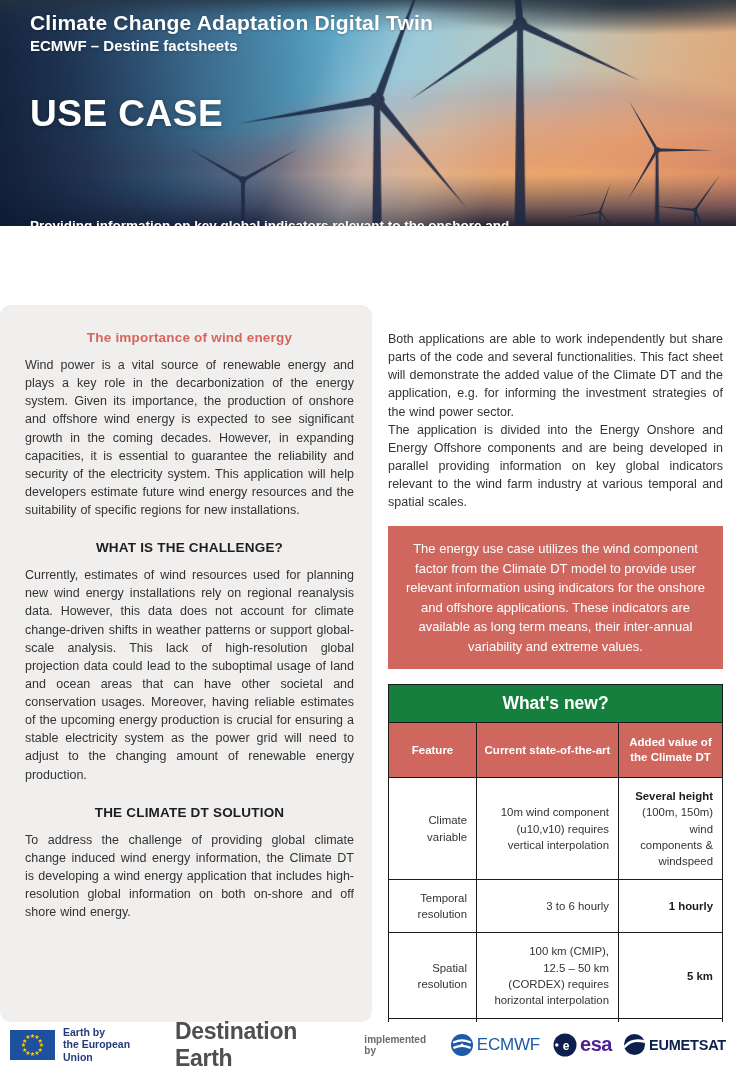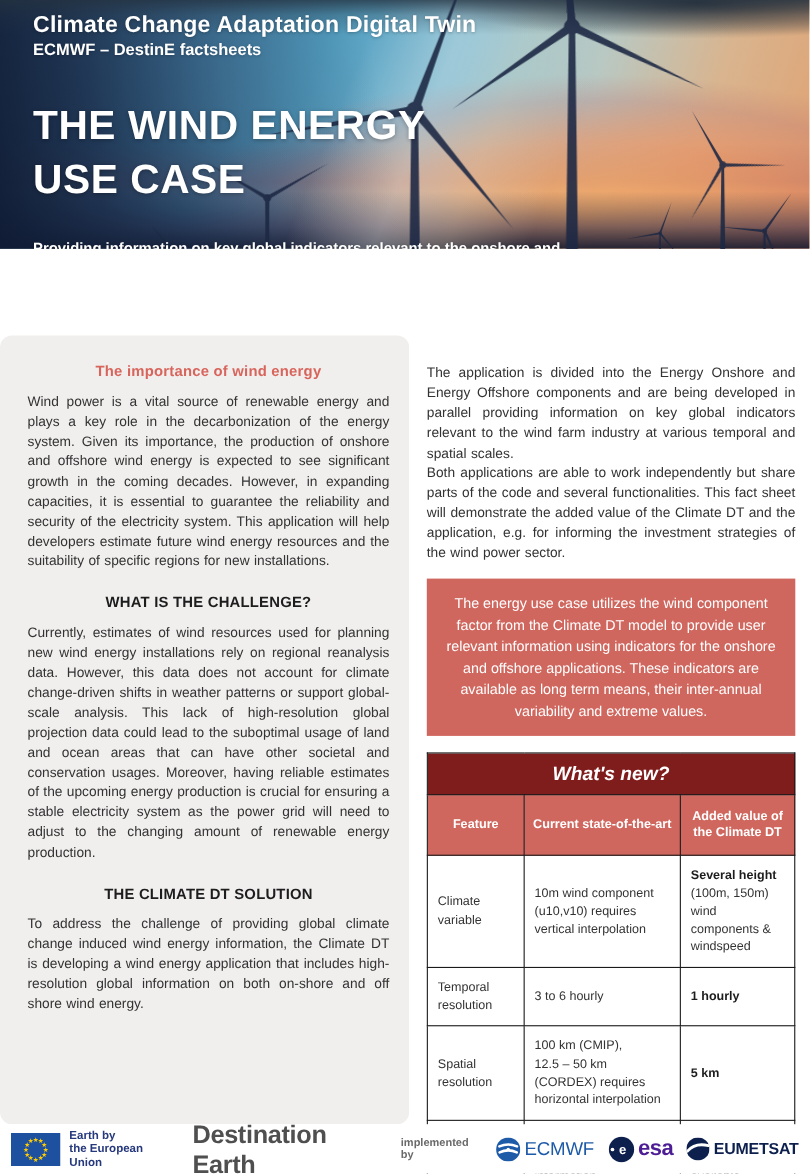--- a/index.html
+++ b/index.html
@@ -42,24 +42,24 @@
   .sec{margin-bottom:21px;}
 
   .intro p{font-size:12.5px;line-height:1.45;color:#333;text-align:justify;margin:0;word-spacing:.5px;}
 
   .highlight-box{margin-top:15px;background:#d0675e;color:#fff;text-align:center;
     font-size:13px;font-weight:500;line-height:1.5;padding:13px 12px;}
 
   
   .whats-new{margin-top:15px;width:100%;border-collapse:collapse;table-layout:fixed;}
   .whats-new th,.whats-new td{border:1.6px solid #1a1a1a;}
-  .wn-title{background:#7f1d1d;color:#fff;font-size:17.5px;font-weight:700;text-align:center;padding:8px 4px;font-style:italic;}
+  .wn-title{background:#15803d;color:#fff;font-size:17.5px;font-weight:700;text-align:center;padding:8px 4px;}
   .wn-head{background:#d0675e;color:#fff;font-size:11.5px;font-weight:700;text-align:center;
     padding:12px 6px;line-height:1.3;}
-  .whats-new td{font-size:11.4px;color:#333;line-height:1.42;padding:10px 9px;vertical-align:middle;}
+  .whats-new td{font-size:11.4px;color:#333;line-height:1.42;padding:10px 9px;vertical-align:middle;text-align:right;}
   .cell-current{white-space:pre-line;}
   .col-feature{width:88px;}
   .col-current{width:142px;}
   .col-added{width:auto;}
   .b{font-weight:700;color:#1c1c1c;}
 
   
   .footer{position:absolute;bottom:0;left:0;right:0;height:45px;background:#fff;
     display:flex;align-items:center;padding:0 10px;box-sizing:border-box;}
   .eu-flag{flex:0 0 auto;}
@@ -127,21 +127,20 @@
           </g>
         <g transform="translate(52,258) scale(0.26)">
             <use href="#tower"></use>
             <use href="#blades" transform="rotate(90)"></use>
           </g>
       </g>
     </svg>
     <div class="hero-kicker">Climate Change Adaptation Digital Twin</div>
     <div class="hero-subkicker">ECMWF – DestinE factsheets</div>
     <h1 class="hero-title">
-      <span>THE WIND ENERGY</span>
       <span>USE CASE</span>
     </h1>
     <p class="hero-tagline">Providing information on key global indicators relevant to the onshore and offshore wind farm industry</p>
     <div class="hero-status">Status of October 2024</div>
   </header>
 
   <main class="main">
     <section class="col-left">
       <div class="sec">
         <h2 class="sec-heading red">The importance of wind energy</h2>
@@ -152,22 +151,22 @@
         <p class="body-text">Currently, estimates of wind resources used for planning new wind energy installations rely on regional reanalysis data. However, this data does not account for climate change-driven shifts in weather patterns or support global-scale analysis. This lack of high-resolution global projection data could lead to the suboptimal usage of land and ocean areas that can have other societal and conservation usages. Moreover, having reliable estimates of the upcoming energy production is crucial for ensuring a stable electricity system as the power grid will need to adjust to the changing amount of renewable energy production.</p>
       </div>
       <div class="sec">
         <h2 class="sec-heading">THE CLIMATE DT SOLUTION</h2>
         <p class="body-text">To address the challenge of providing global climate change induced wind energy information, the Climate DT is developing a wind energy application that includes high-resolution global information on both on-shore and off shore wind energy.</p>
       </div>
     </section>
 
     <section class="col-right">
       <div class="intro">
+        <p>Both applications are able to work independently but share parts of the code and several functionalities. This fact sheet will demonstrate the added value of the Climate DT and the application, e.g. for informing the investment strategies of the wind power sector.</p>
         <p>The application is divided into the Energy Onshore and Energy Offshore components and are being developed in parallel providing information on key global indicators relevant to the wind farm industry at various temporal and spatial scales.</p>
-        <p>Both applications are able to work independently but share parts of the code and several functionalities. This fact sheet will demonstrate the added value of the Climate DT and the application, e.g. for informing the investment strategies of the wind power sector.</p>
       </div>
 
       <div class="highlight-box">The energy use case utilizes the wind component factor from the Climate DT model to provide user relevant information using indicators for the onshore and offshore applications. These indicators are available as long term means, their inter-annual variability and extreme values.</div>
 
       <table class="whats-new">
         <colgroup>
           <col class="col-feature">
             <col class="col-current">
             <col class="col-added">
         </colgroup>

